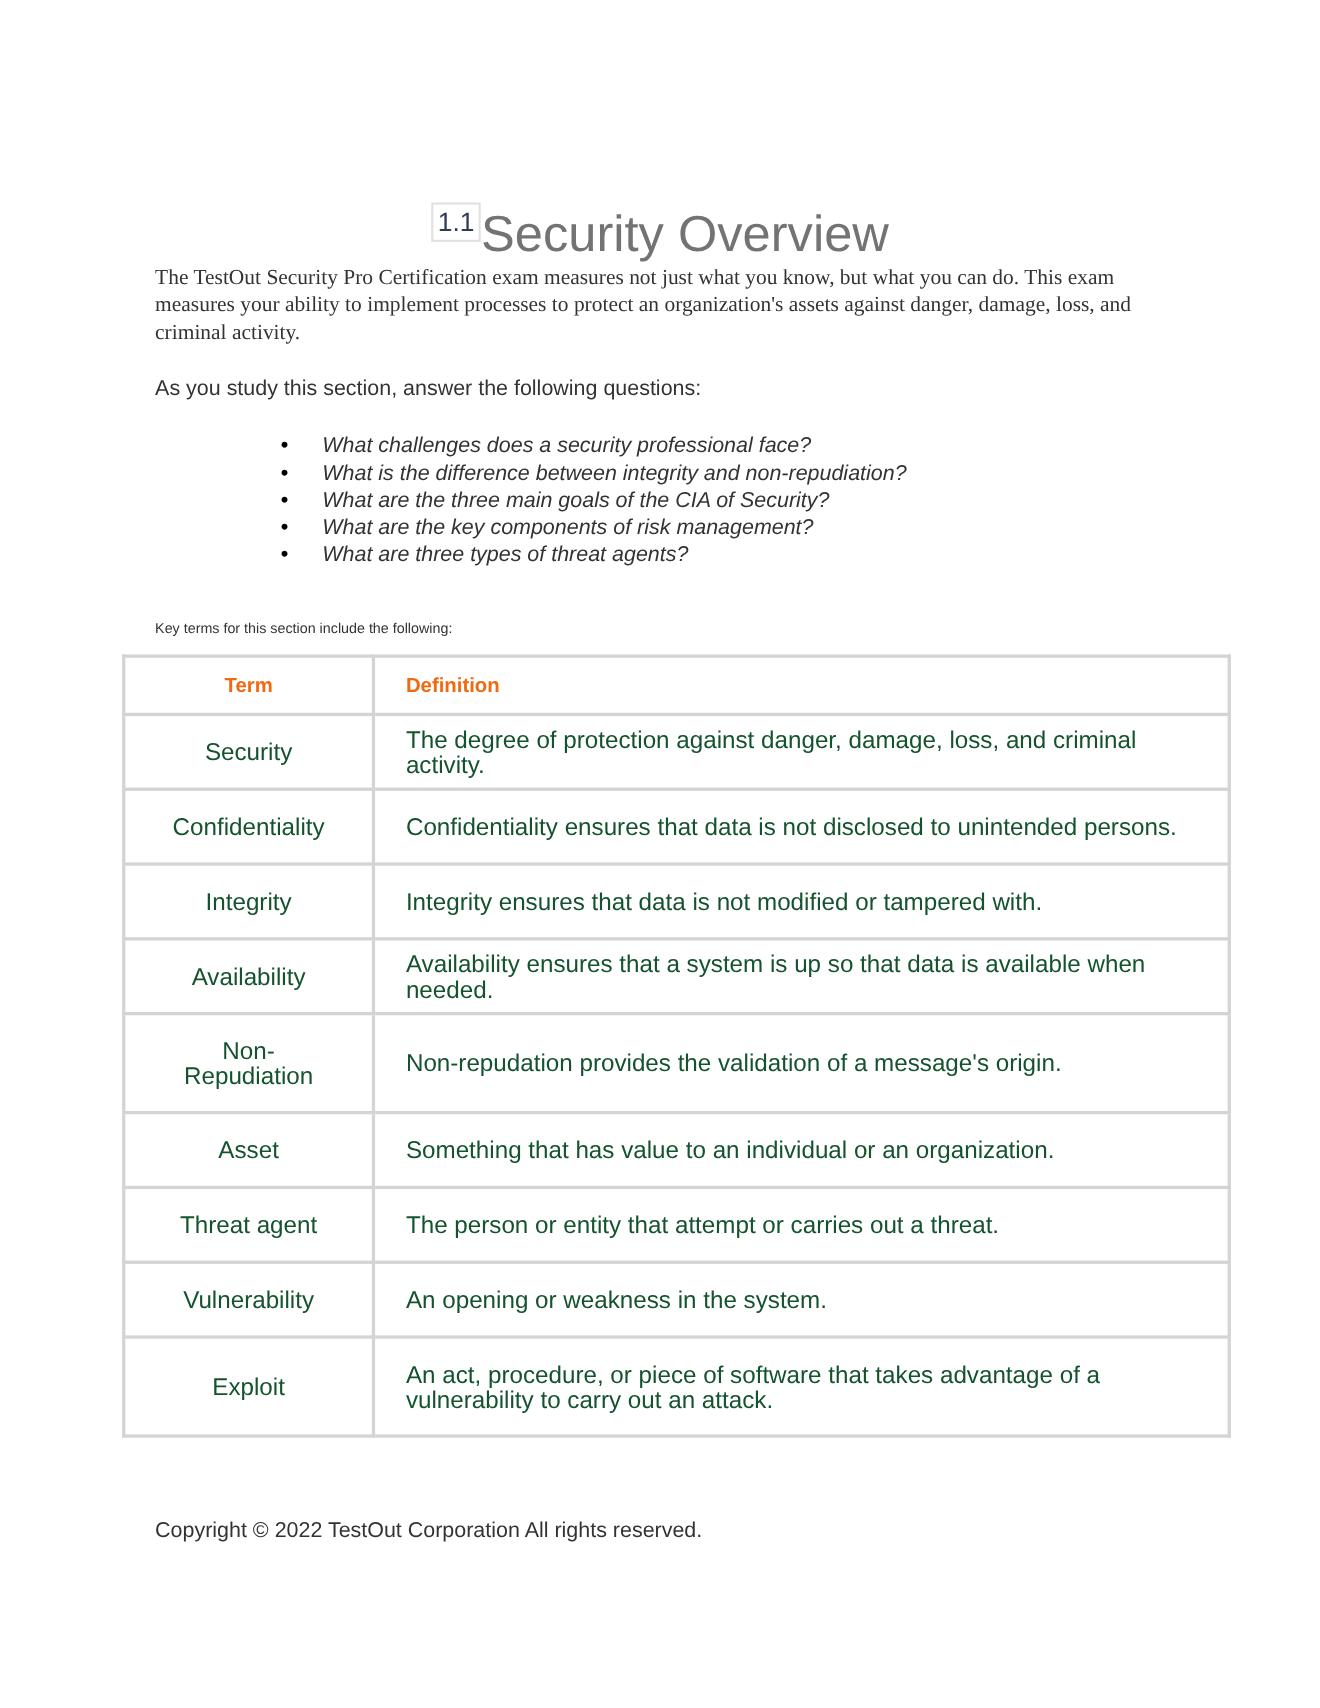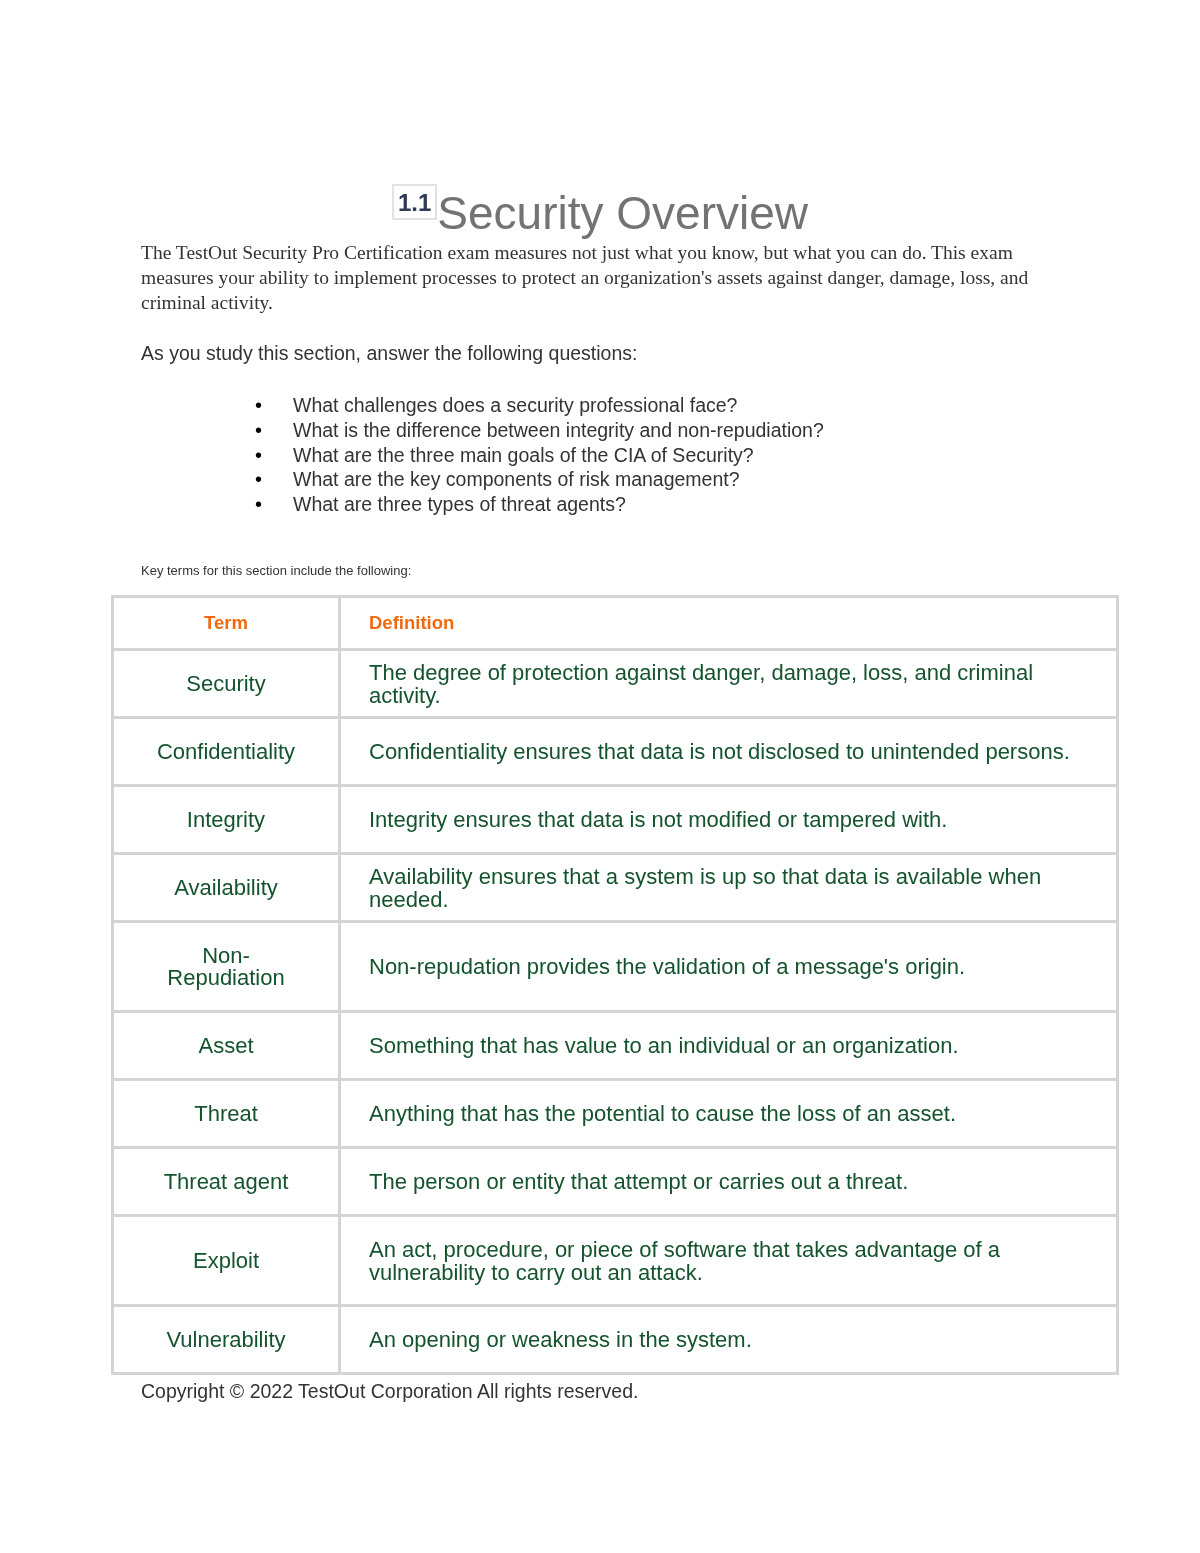--- a/index.html
+++ b/index.html
@@ -1,23 +1,23 @@
 <!DOCTYPE html>
 <html><head>
 <meta charset="utf-8">
 <style>
   html, body { margin: 0; padding: 0; background: #ffffff; }
   body { width: 1200px; height: 1553px; position: relative; font-family: "Liberation Sans", sans-serif; color: #3a3a3a; }
   .title-wrap { position: absolute; top: 184px; left: 0; width: 1200px; text-align: center; }
-  .sec-num { display: inline-block; border: 2px solid #e2e2e2; padding: 2px 4px 0 4px; font-size: 24px; font-weight: bold; color: #2f3b55; vertical-align: 6px; line-height: 30px; }
+  .sec-num { display: inline-block; border: 2px solid #e2e2e2; padding: 2px 4px 0 4px; font-size: 24px; font-weight: normal; color: #2f3b55; vertical-align: 6px; line-height: 30px; }
   .sec-title { font-size: 46px; color: #737373; vertical-align: middle; }
   .intro { position: absolute; top: 240px; left: 141px; width: 900px; font-size: 19.5px; line-height: 25px; color: #333; margin: 0; font-family: Liberation Serif, serif; }
   .prompt { position: absolute; top: 341px; left: 141px; font-size: 19.5px; line-height: 25px; color: #333; margin: 0; }
   ul.qs { position: absolute; top: 393px; left: 255px; margin: 0; padding: 0; list-style: none; font-size: 19.5px; line-height: 24.8px; color: #333; }
-  ul.qs li { position: relative; padding-left: 38px; }
+  ul.qs li { position: relative; padding-left: 38px; font-style: italic; }
   ul.qs li::before { content: "\2022"; position: absolute; left: 0; top: 0; font-size: 20px; color: #000; }
   .keyterms { position: absolute; top: 558px; left: 141px; font-size: 13px; line-height: 25px; color: #333; margin: 0; }
   table.terms { position: absolute; top: 595px; left: 111px; width: 1008px; border-collapse: collapse; border: 3px solid #d4d4d4; }
   table.terms td, table.terms th { border: 3px solid #d4d4d4; font-size: 22px; color: #14532d; padding: 0 28px; }
   table.terms th { height: 50px; color: #f06a12; font-weight: bold; font-size: 18.5px; }
   table.terms th.term, table.terms td.term { width: 144px; text-align: center; }
   table.terms th.def { text-align: left; }
   table.terms td.def { text-align: left; line-height: 23px; }
   .copyright { position: absolute; top: 1380px; left: 141px; font-size: 19.5px; color: #333; margin: 0; }
 </style>
@@ -66,31 +66,27 @@
   </tr>
   <tr style="height:90px">
     <td class="term" style="padding:0 40px;line-height:22px">Non-Repudiation</td>
     <td class="def">Non-repudation provides the validation of a message's origin.</td>
   </tr>
   <tr style="height:68px">
     <td class="term">Asset</td>
     <td class="def">Something that has value to an individual or an organization.</td>
   </tr>
   <tr style="height:68px">
-    <td class="term">Threat</td>
-    <td class="def">Anything that has the potential to cause the loss of an asset.</td>
+    <td class="term">Threat agent</td>
+    <td class="def">The person or entity that attempt or carries out a threat.</td>
   </tr>
   <tr style="height:68px">
-    <td class="term">Threat agent</td>
-    <td class="def">The person or entity that attempt or carries out a threat.</td>
+    <td class="term">Vulnerability</td>
+    <td class="def">An opening or weakness in the system.</td>
   </tr>
   <tr style="height:90px">
     <td class="term">Exploit</td>
     <td class="def">An act, procedure, or piece of software that takes advantage of a vulnerability to carry out an attack.</td>
-  </tr>
-  <tr style="height:68px">
-    <td class="term">Vulnerability</td>
-    <td class="def">An opening or weakness in the system.</td>
   </tr>
 </tbody>
   </table>
 
 <p class="copyright">Copyright © 2022 TestOut Corporation  All rights reserved.</p>
 
 </body></html>

